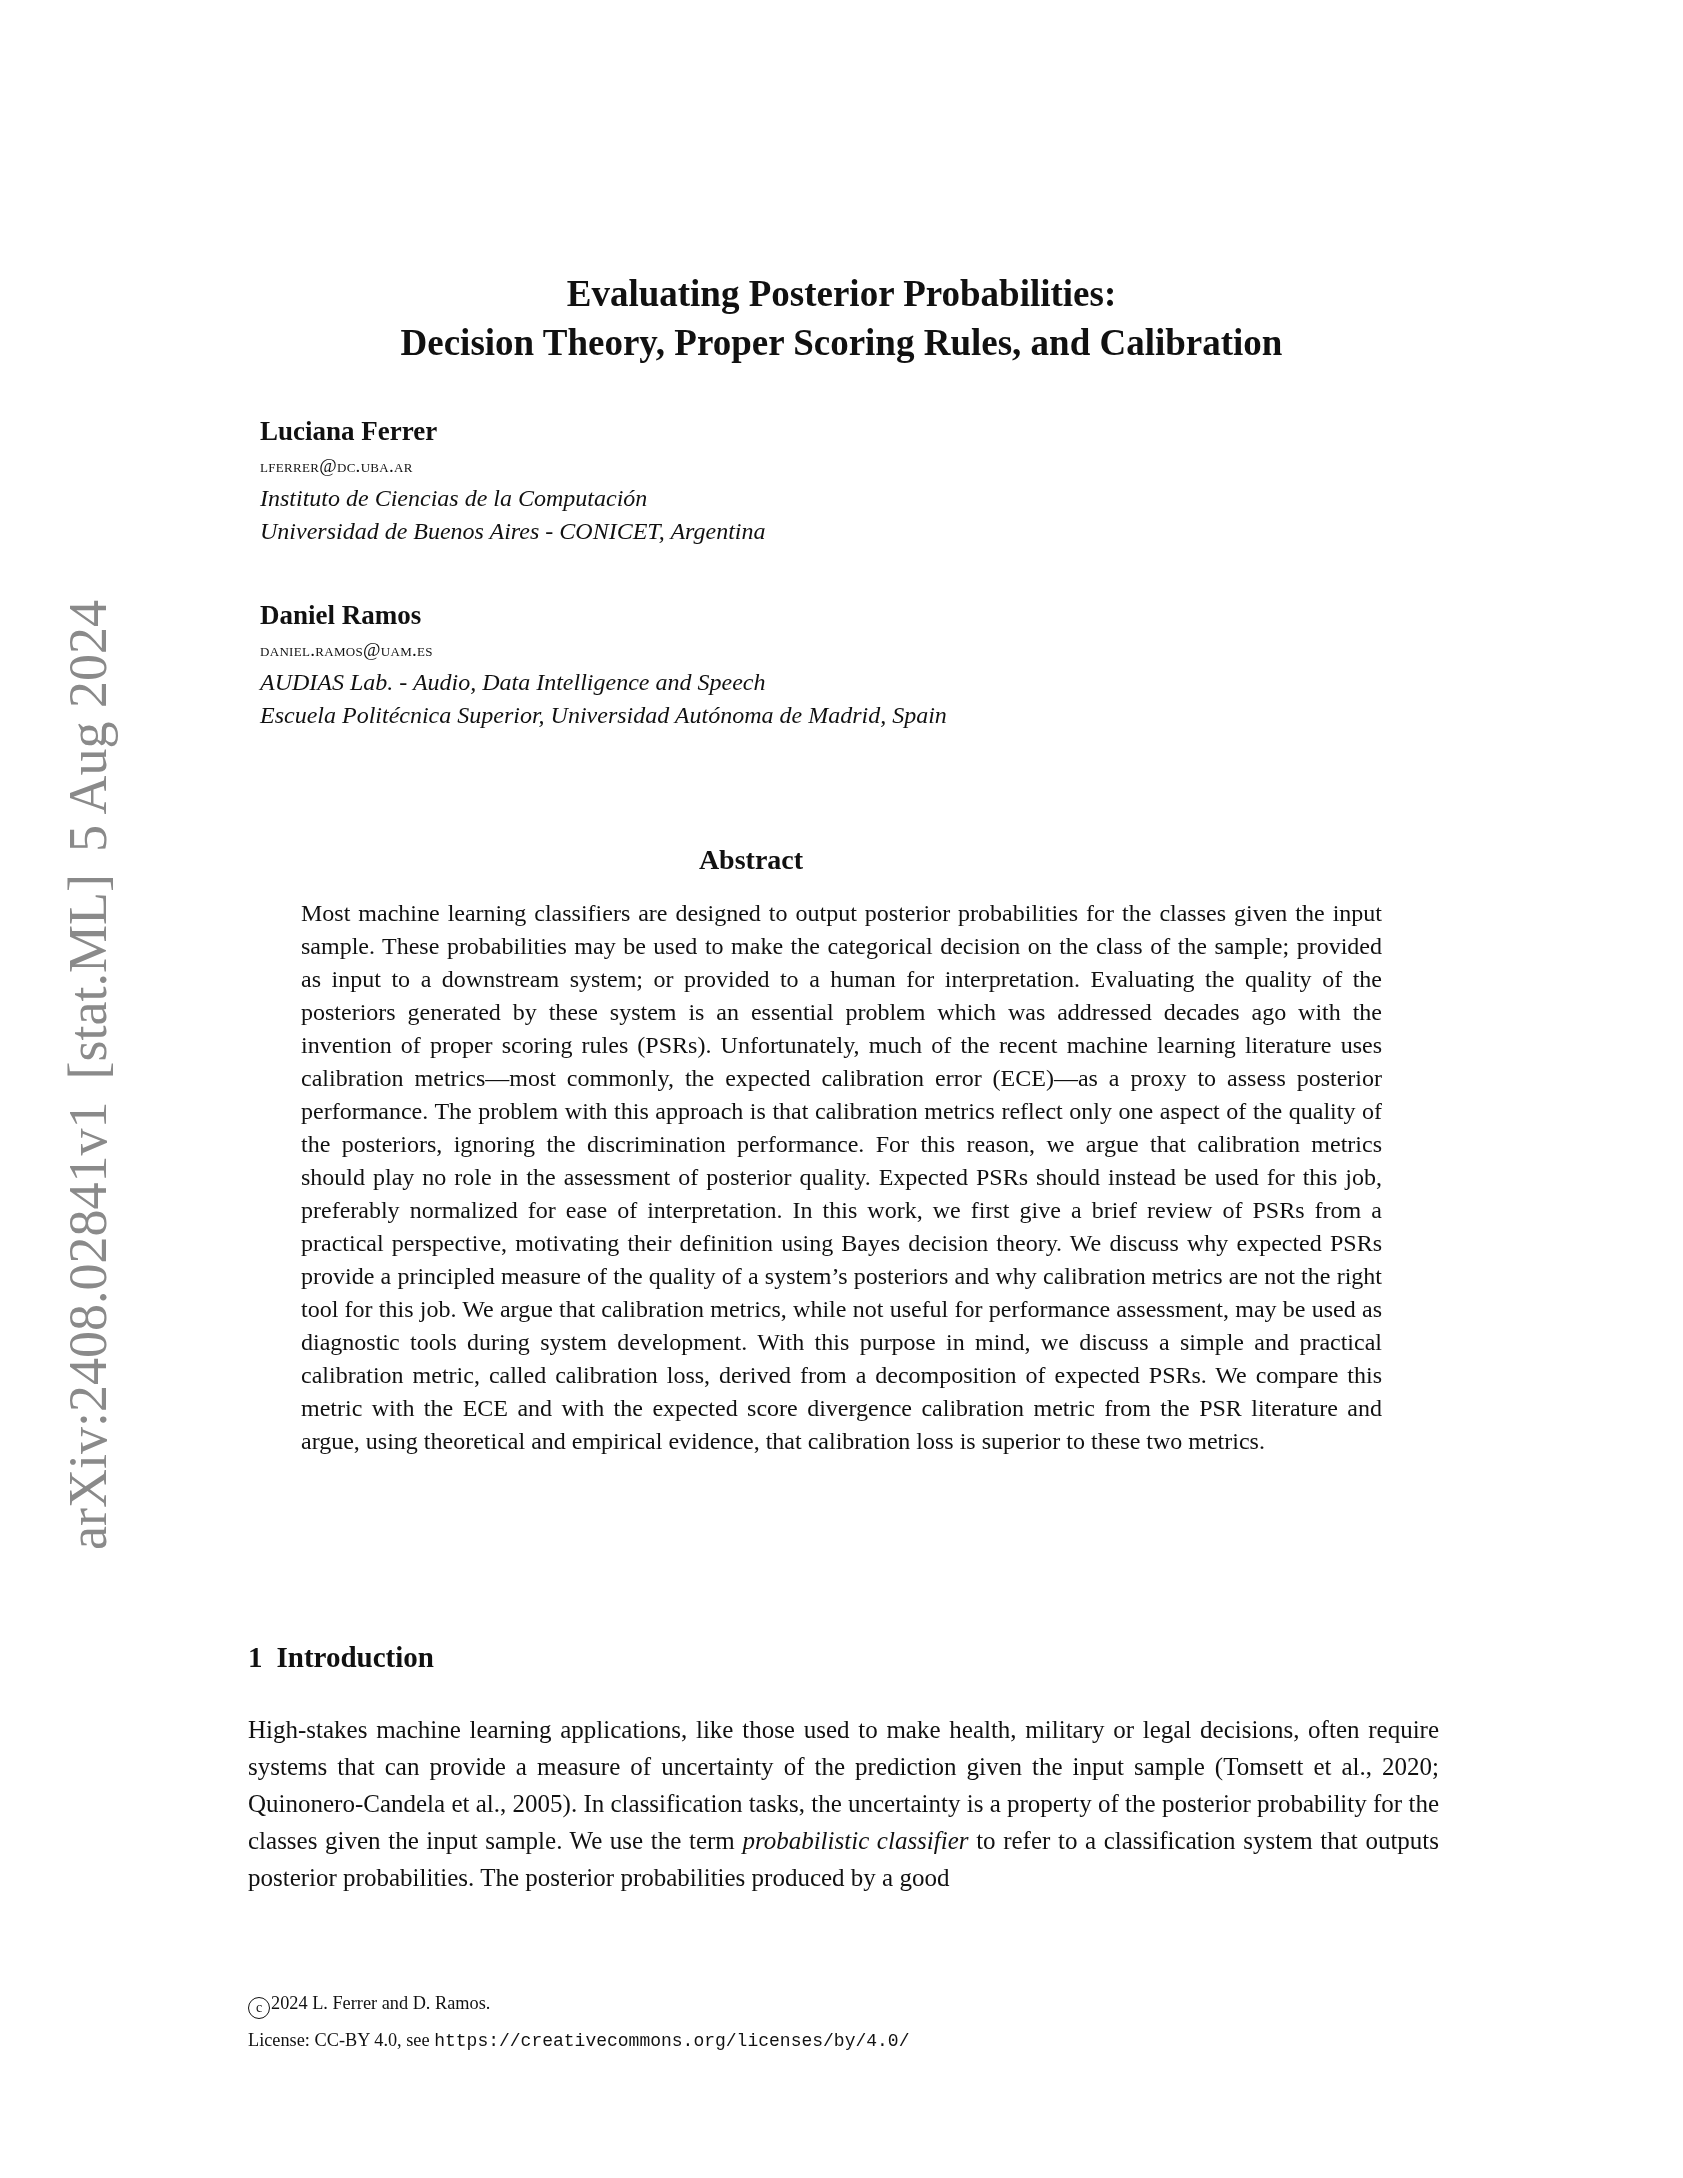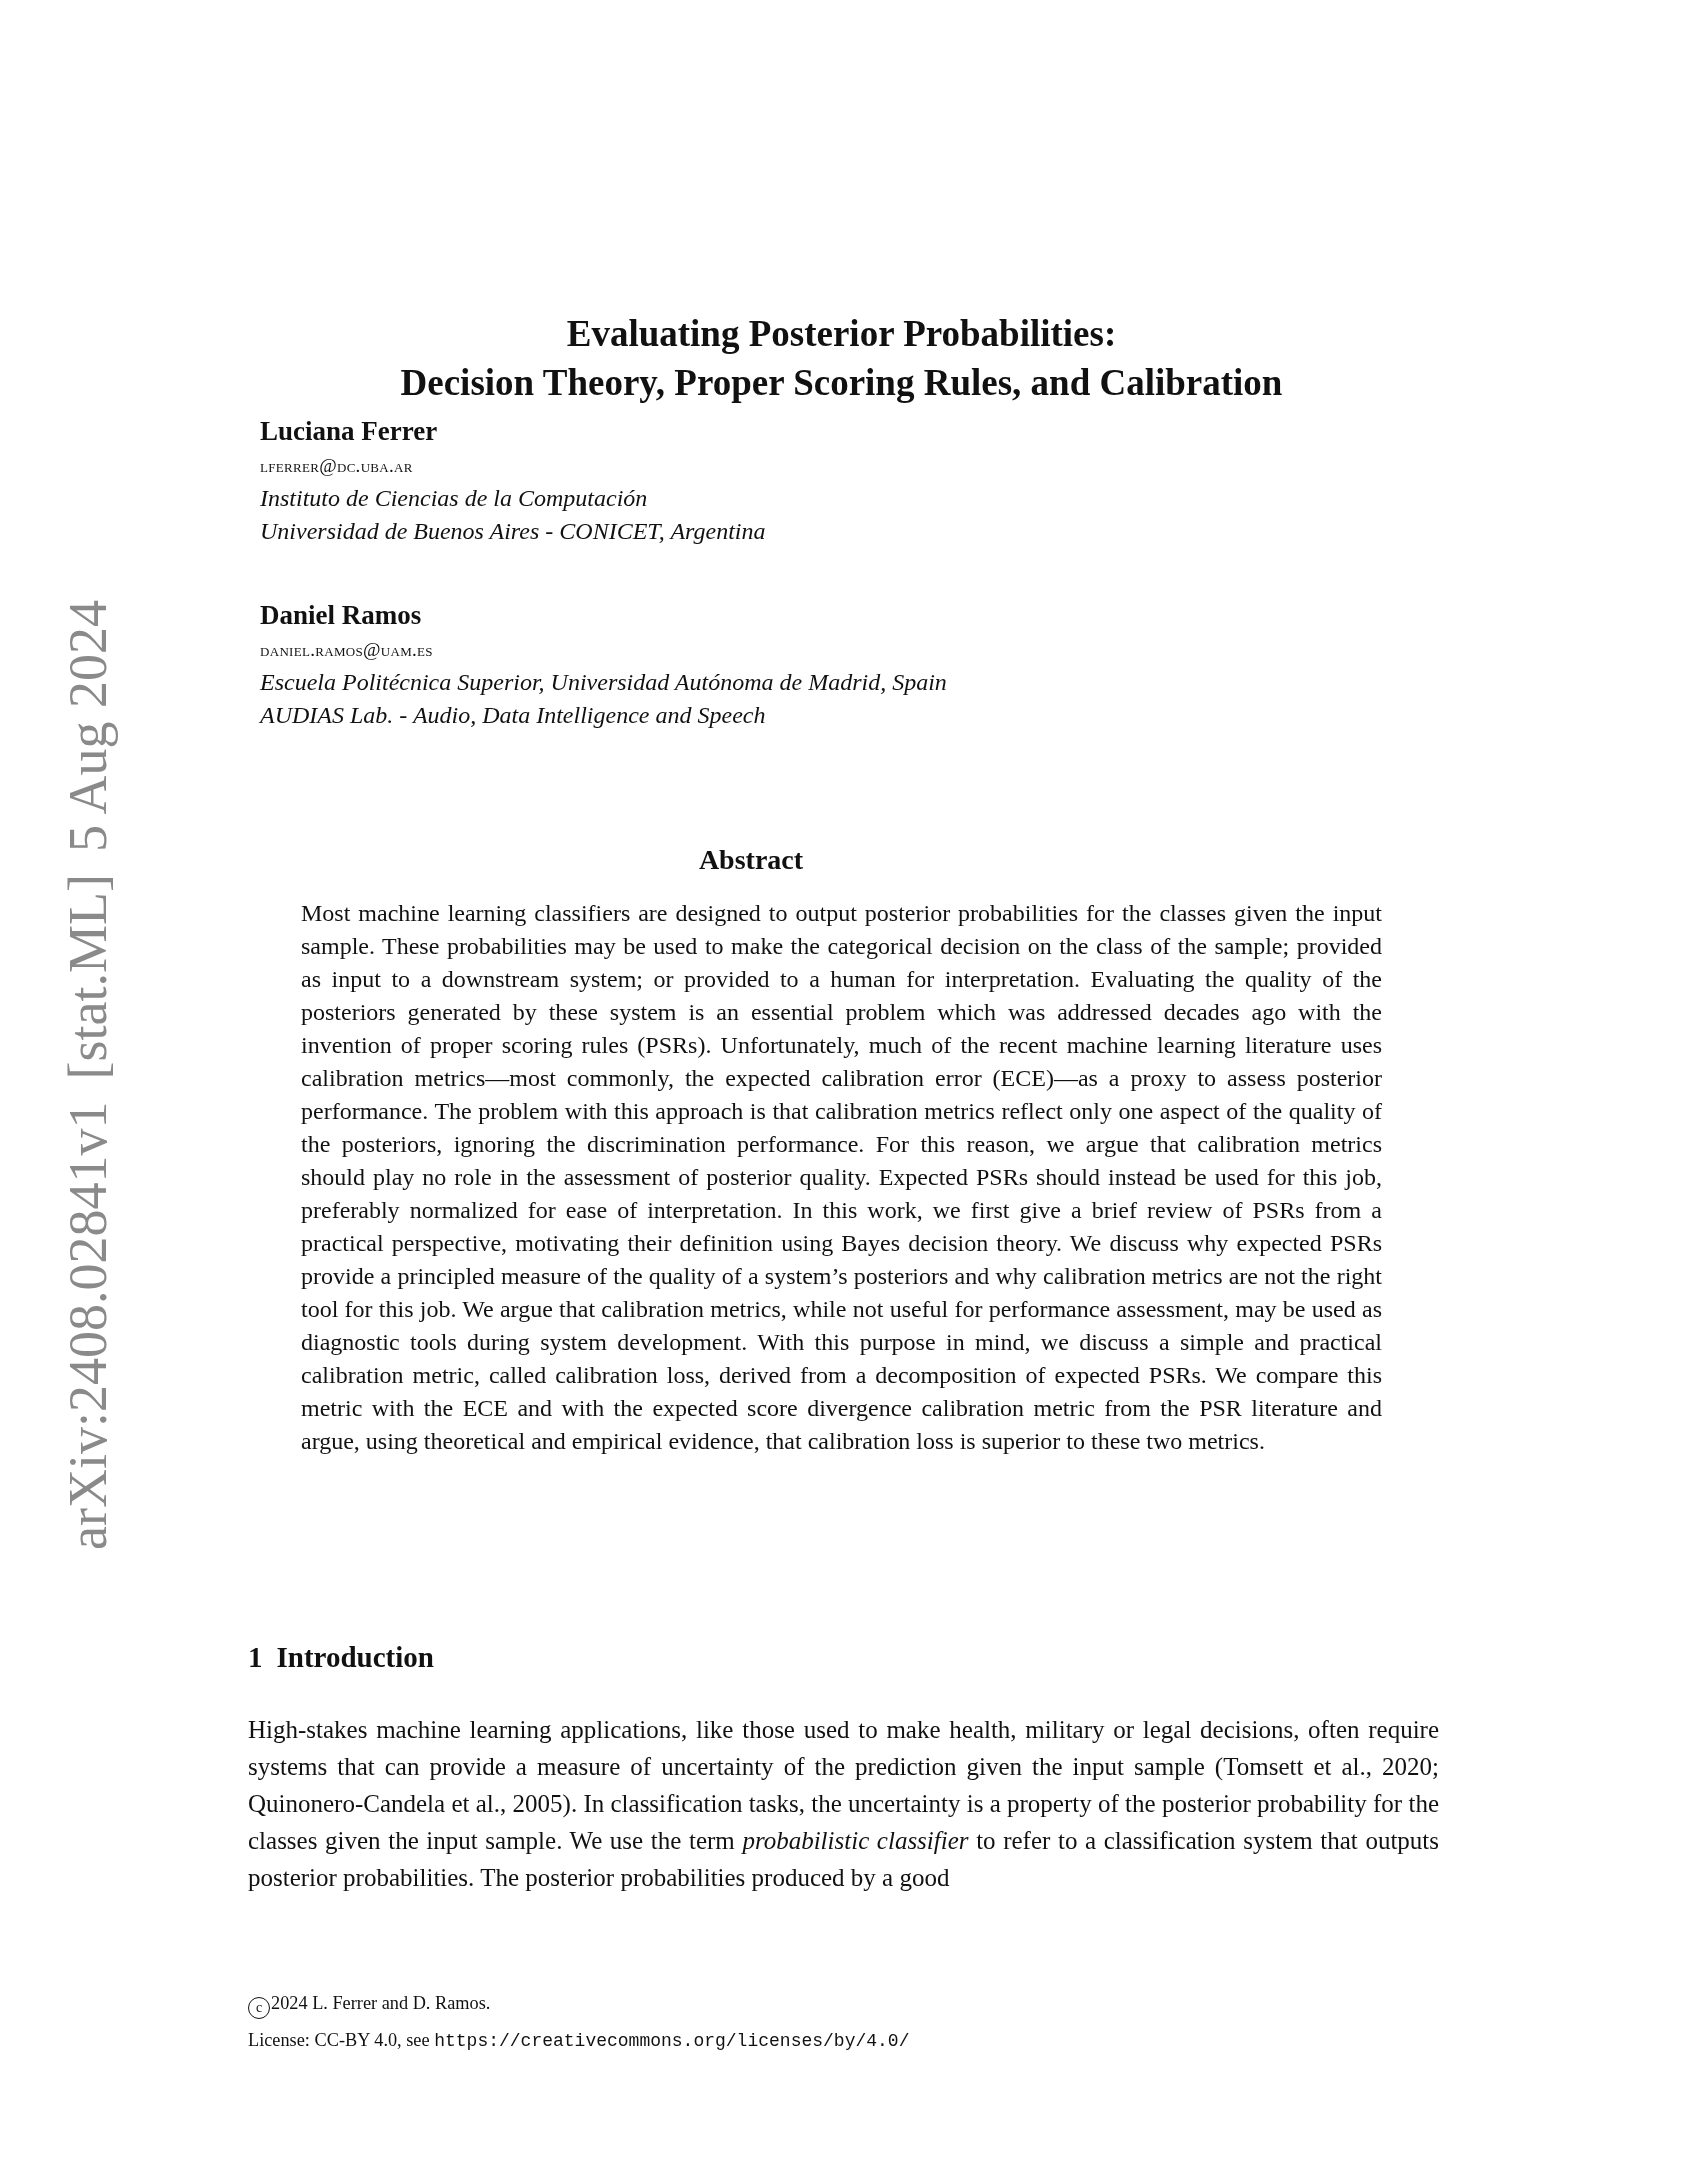--- a/index.html
+++ b/index.html
@@ -9,21 +9,21 @@
   .arxiv-stamp {
     position: absolute; left: 57px; top: 1550px;
     transform-origin: 0 0; transform: rotate(-90deg);
     font-family: "Liberation Serif", serif; font-size: 54px; color: #8a8a8a;
     white-space: nowrap; letter-spacing: 0px;
   }
   .arxiv-stamp span { margin-right: 22px; }
 
   .title {
     position: absolute; left: 0; width: 1683px; top: 269px; text-align: center;
-    font-weight: bold; font-size: 37px; line-height: 49px; margin-top: 40px;
+    font-weight: bold; font-size: 37px; line-height: 49px;
   }
 
   .author { position: absolute; left: 248px; margin-left: 12px; }
   .author .name { font-weight: bold; font-size: 27px; line-height: 36px; }
   .author .email { font-variant: small-caps; font-size: 19px; line-height: 33px; letter-spacing: 0.3px; font-family: Liberation Serif, serif; }
   .author .aff { font-style: italic; font-size: 24px; line-height: 33px; }
 
   .abstract-heading {
     position: absolute; left: 0; width: 1502px; top: 844px; text-align: center;
     font-weight: bold; font-size: 28px;
@@ -65,22 +65,22 @@
 <div class="author" style="top:413px;">
   <div class="name">Luciana Ferrer</div>
   <div class="email">lferrer@dc.uba.ar</div>
   <div class="aff">Instituto de Ciencias de la Computación</div>
   <div class="aff">Universidad de Buenos Aires - CONICET, Argentina</div>
 </div>
 
 <div class="author" style="top:597px;">
   <div class="name">Daniel Ramos</div>
   <div class="email">daniel.ramos@uam.es</div>
+  <div class="aff">AUDIAS Lab. - Audio, Data Intelligence and Speech</div>
   <div class="aff">Escuela Politécnica Superior, Universidad Autónoma de Madrid, Spain</div>
-  <div class="aff">AUDIAS Lab. - Audio, Data Intelligence and Speech</div>
 </div>
 
 <div class="abstract-heading">Abstract</div>
 <div class="abstract-body" lang="en">Most machine learning classifiers are designed to output posterior probabilities for the classes given the input sample. These probabilities may be used to make the categorical decision on the class of the sample; provided as input to a downstream system; or provided to a human for interpretation. Evaluating the quality of the posteriors generated by these system is an essential problem which was addressed decades ago with the invention of proper scoring rules (PSRs). Unfortunately, much of the recent machine learning literature uses calibration metrics—most commonly, the expected calibration error (ECE)—as a proxy to assess posterior performance. The problem with this approach is that calibration metrics reflect only one aspect of the quality of the posteriors, ignoring the discrimination performance. For this reason, we argue that calibration metrics should play no role in the assessment of posterior quality. Expected PSRs should instead be used for this job, preferably normalized for ease of interpretation. In this work, we first give a brief review of PSRs from a practical perspective, motivating their definition using Bayes decision theory. We discuss why expected PSRs provide a principled measure of the quality of a system’s posteriors and why calibration metrics are not the right tool for this job. We argue that calibration metrics, while not useful for performance assessment, may be used as diagnostic tools during system development. With this purpose in mind, we discuss a simple and practical calibration metric, called calibration loss, derived from a decomposition of expected PSRs. We compare this metric with the ECE and with the expected score divergence calibration metric from the PSR literature and argue, using theoretical and empirical evidence, that calibration loss is superior to these two metrics.</div>
 
 <div class="section-heading">
   <span class="num">1</span><span>Introduction</span>
 </div>
 <div class="intro-body"><span>High-stakes machine learning applications, like those used to make health, military or legal decisions, often require systems that can provide a measure of uncertainty of the prediction given the input sample (Tomsett et al., 2020; Quinonero-Candela et al., 2005). In classification tasks, the uncertainty is a property of the posterior probability for the classes given the input sample. We use the term </span><em>probabilistic classifier</em><span> to refer to a classification system that outputs posterior probabilities. The posterior probabilities produced by a good</span></div>
 

